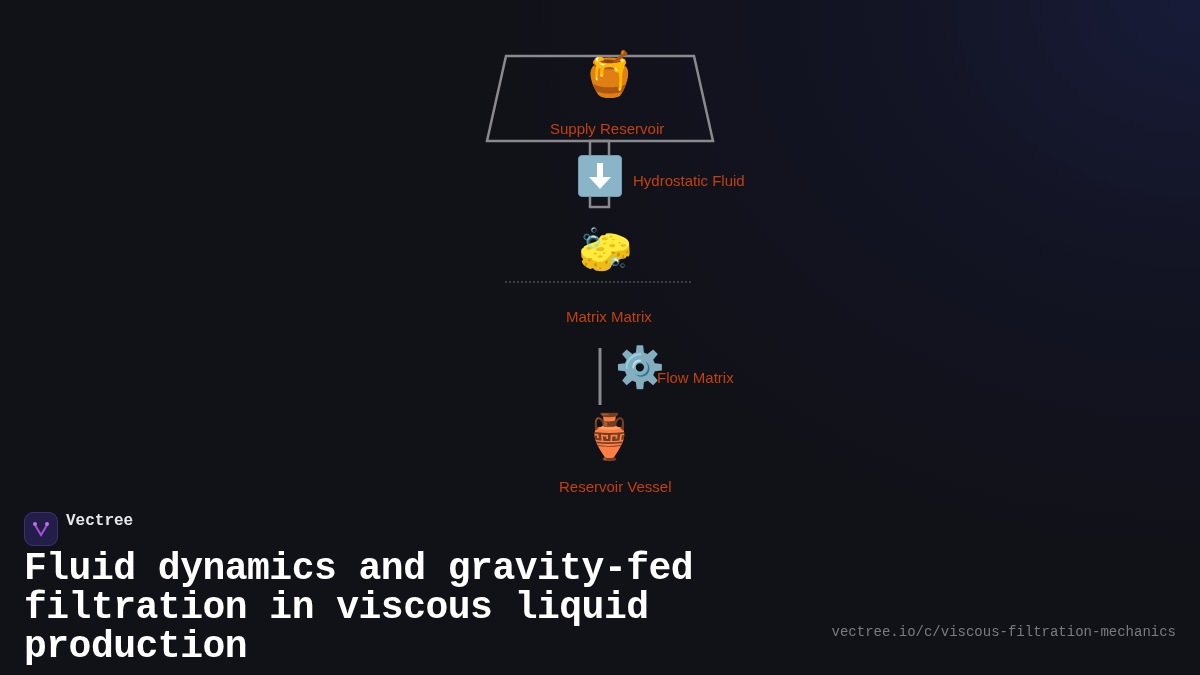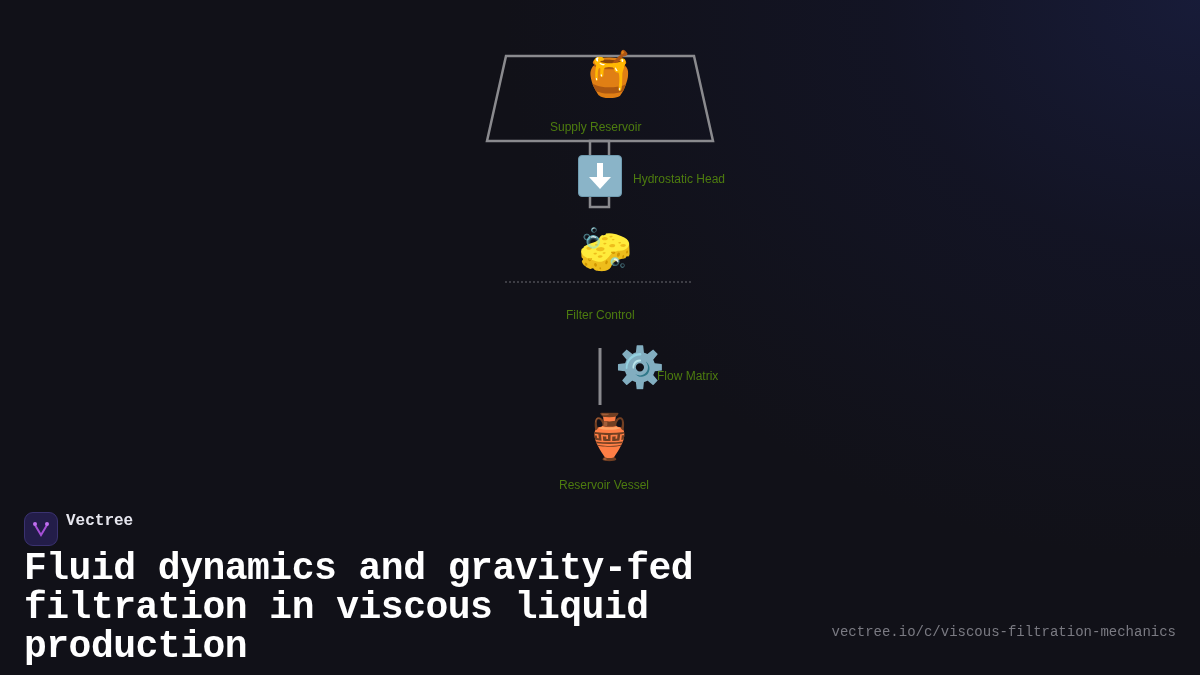--- a/index.html
+++ b/index.html
@@ -10,21 +10,21 @@
     color: #ffffff;
   }
   .bg-glow {
     position: absolute; inset: 0;
     background:
       radial-gradient(ellipse 700px 560px at 1200px 0px, rgba(24,28,58,0.95) 0%, rgba(20,22,44,0.6) 45%, rgba(17,17,24,0) 100%);
     pointer-events: none;
   }
   .diagram { position: absolute; left: 0; top: 0; width: 1200px; height: 675px; }
   .lbl {
-    position: absolute; font-size: 12px; color: #4d7c0f; white-space: nowrap;
+    position: absolute; font-size: 15px; color: #c2410c; white-space: nowrap;
   }
   .emoji {
     position: absolute; font-size: 44px; line-height: 1;
     font-family: "DejaVu Sans", sans-serif;
   }
   .brand {
     position: absolute; left: 24px; top: 512px; display: flex; gap: 8px;
   }
   .logo {
     width: 34px; height: 34px; border-radius: 9px; background: #231d49;
@@ -64,24 +64,24 @@
 
   <span class="emoji" style="left:582px;top:52px;">🍯</span>
   <span class="lbl" style="left:550px;top:120px;">Supply Reservoir</span>
 
   <div style="position:absolute;left:578px;top:155px;width:42px;height:40px;background:#8ab4c8;border-radius:4px;border:1px solid #6f9bb0;display:flex;align-items:center;justify-content:center;">
     <svg width="28" height="30" viewBox="0 0 28 30">
         <rect x="11" y="2" width="6" height="16" fill="#fff"></rect>
         <polygon points="3,16 25,16 14,28" fill="#fff"></polygon>
       </svg>
   </div>
-  <span class="lbl" style="left:633px;top:172px;">Hydrostatic Head</span>
+  <span class="lbl" style="left:633px;top:172px;">Hydrostatic Fluid</span>
 
   <span class="emoji" style="left:578px;top:228px;">🧽</span>
-  <span class="lbl" style="left:566px;top:308px;">Filter Control</span>
+  <span class="lbl" style="left:566px;top:308px;">Matrix Matrix</span>
 
   <span class="emoji" style="left:615px;top:347px;font-size:40px;">⚙️</span>
   <span class="lbl" style="left:657px;top:369px;">Flow Matrix</span>
 
   <span class="emoji" style="left:582px;top:415px;">🏺</span>
   <span class="lbl" style="left:559px;top:478px;">Reservoir Vessel</span>
 </div>
 
 <div class="brand">
   <div class="logo">

